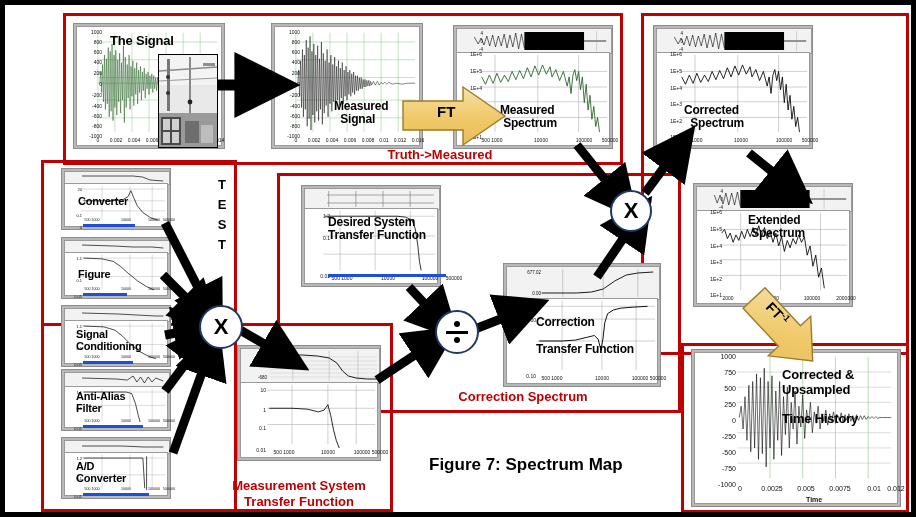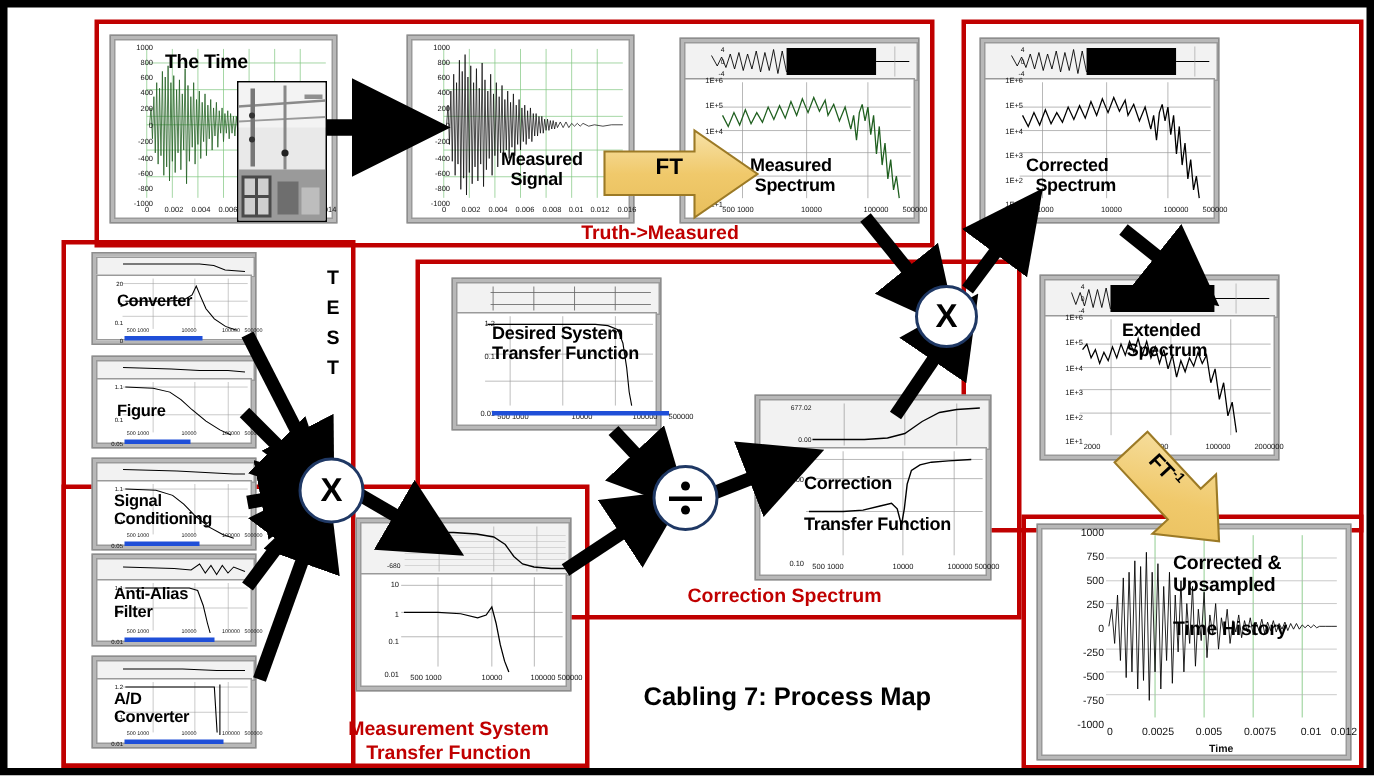--- a/index.html
+++ b/index.html
@@ -160,21 +160,21 @@
       <div class="xlabs">
         <span style="left:22px">0</span>
           <span style="left:40px">0.002</span>
         <span style="left:58px">0.004</span>
           <span style="left:76px">0.006</span>
         <span style="left:94px">0.008</span>
           <span style="left:110px">0.01</span>
         <span style="left:126px">0.012</span>
           <span style="left:142px">0.014</span>
       </div>
-      <div class="cap" style="left:34px;top:8px;font-size:13px;">The Time</div>
+      <div class="cap" style="left:34px;top:8px;font-size:13px;">The Signal</div>
 
       <div class="photo" style="left:82px;top:28px;width:58px;height:92px;">
         <svg viewBox="0 0 58 92" preserveAspectRatio="none">
           <rect width="58" height="92" fill="#e9e9e9"></rect>
           <rect x="0" y="0" width="58" height="30" fill="#f3f3f3"></rect>
           <rect x="0" y="58" width="58" height="34" fill="#9a9a9a"></rect>
           <rect x="2" y="62" width="20" height="28" fill="#4a4a4a"></rect>
           <rect x="4" y="64" width="7" height="11" fill="#cfcfcf"></rect>
           <rect x="13" y="64" width="7" height="11" fill="#cfcfcf"></rect>
           <rect x="4" y="77" width="7" height="11" fill="#cfcfcf"></rect>
@@ -845,15 +845,15 @@
   </div>
 
   <div class="redcap" style="left:330px;top:142px;width:210px;">Truth-&gt;Measured</div>
 
   <div class="testword" style="left:206px;top:170px;width:22px;">T<br>E<br>S<br>T</div>
 
   <div class="redcap" style="left:184px;top:473px;width:220px;">Measurement System<br>Transfer Function</div>
 
   <div class="redcap" style="left:418px;top:384px;width:200px;">Correction Spectrum</div>
 
-  <div class="figcap" style="left:424px;top:450px;">Cabling 7: Process Map</div>
+  <div class="figcap" style="left:424px;top:450px;">Figure 7: Spectrum Map</div>
 
 </div>
 
 </body></html>

